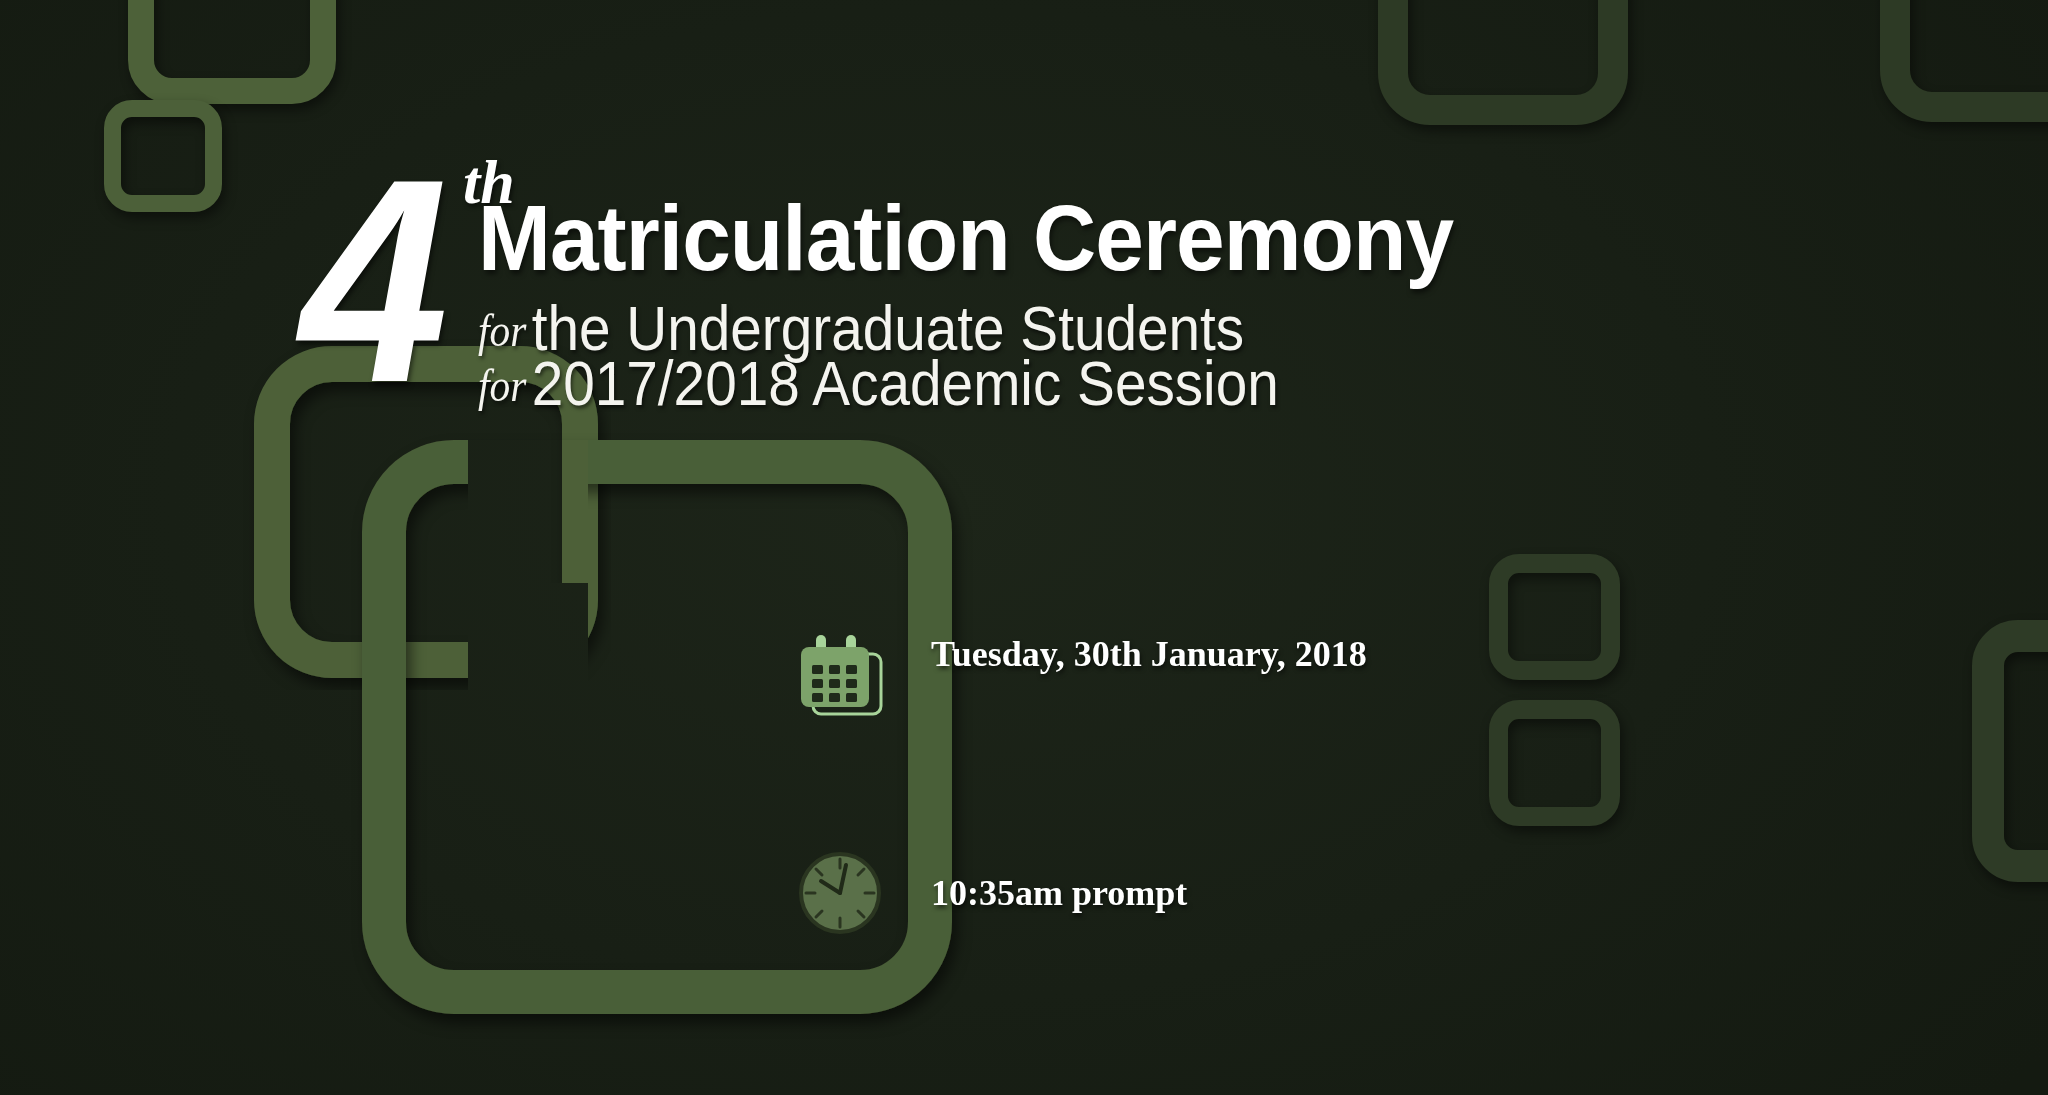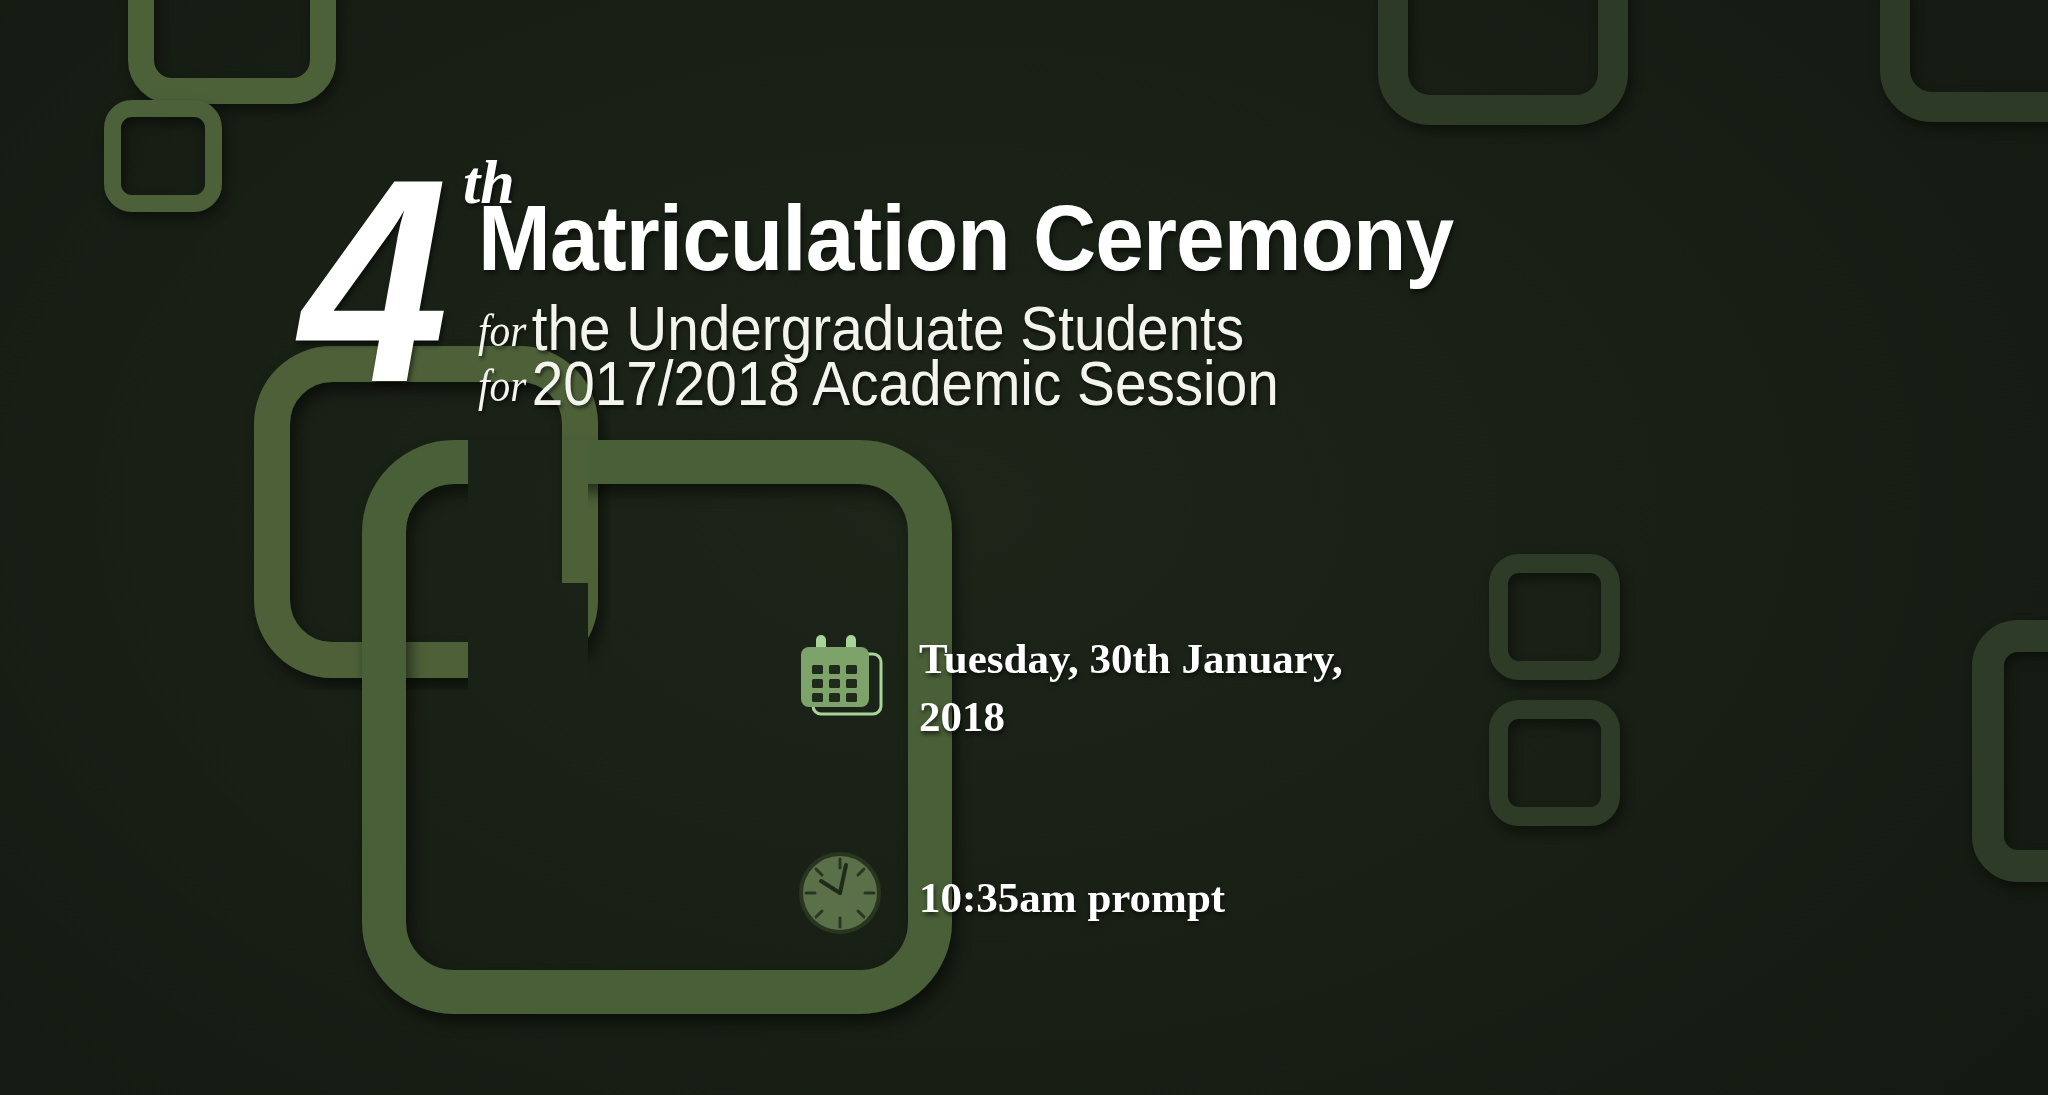--- a/index.html
+++ b/index.html
@@ -135,24 +135,24 @@
   .detail-row.time { top: 215px; left: 0px; }
 
   .detail-icon {
     width: 96px;
     flex: 0 0 96px;
     height: 96px;
     position: relative;
   }
 
   .detail-text {
-    margin-left: 28px;
+    margin-left: 40px;
     font-family: "Liberation Serif", serif;
     font-weight: 700;
-    font-size: 43px;
+    font-size: 36px;
     line-height: 1.36;
     color: #ffffff;
     max-width: 470px;
     text-shadow: 1px 3px 4px rgba(0,0,0,0.6);
   }
   .detail-row.time .detail-text {
     padding-top: 24px;
     white-space: nowrap;
   }
 </style>

